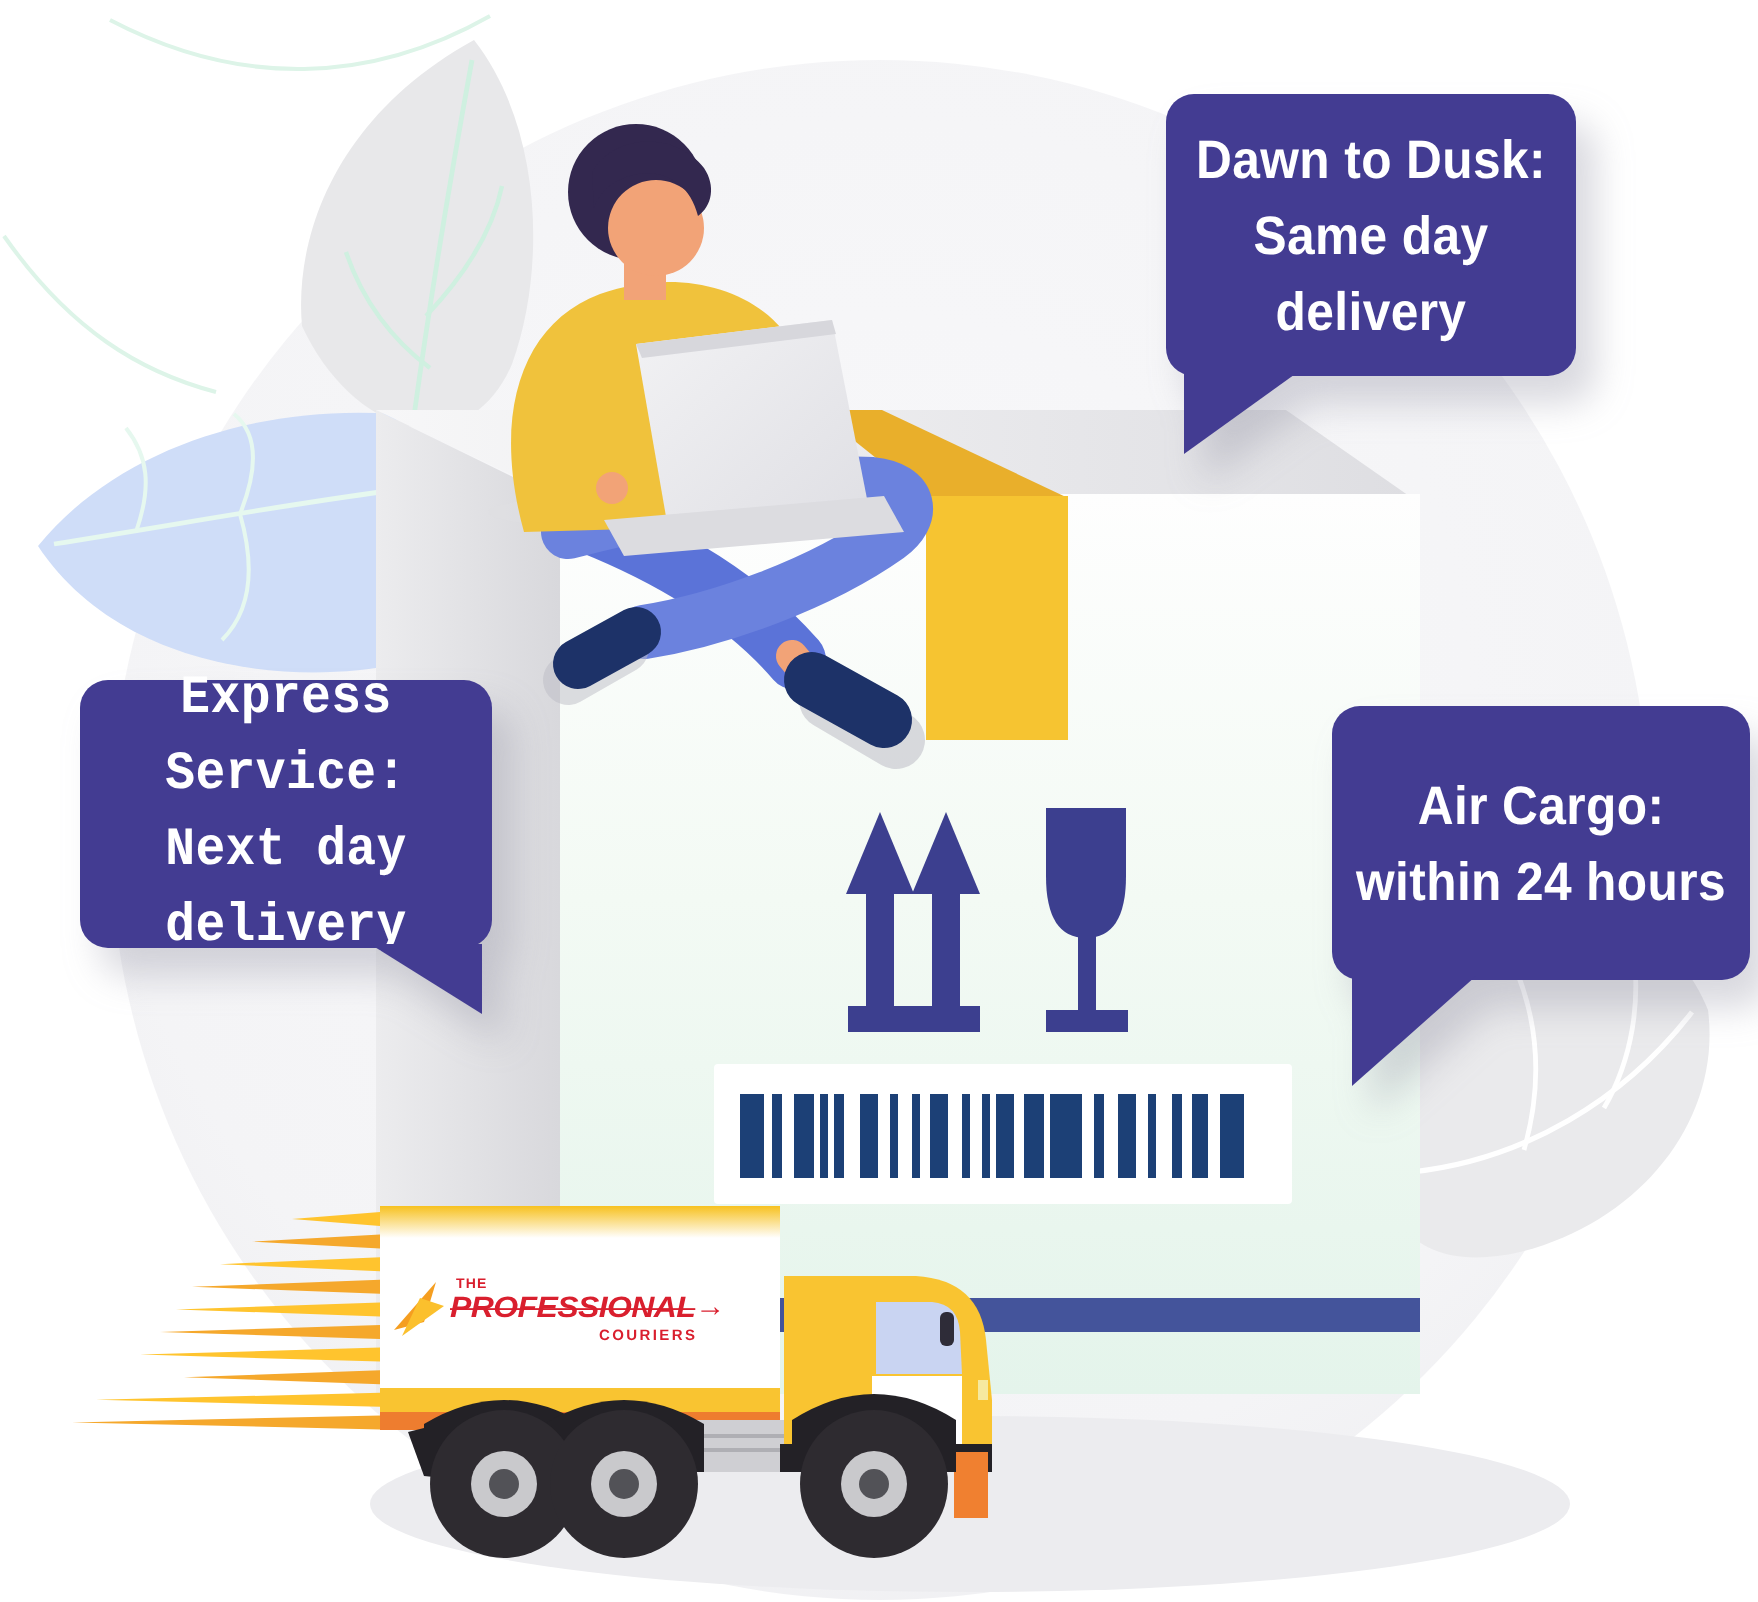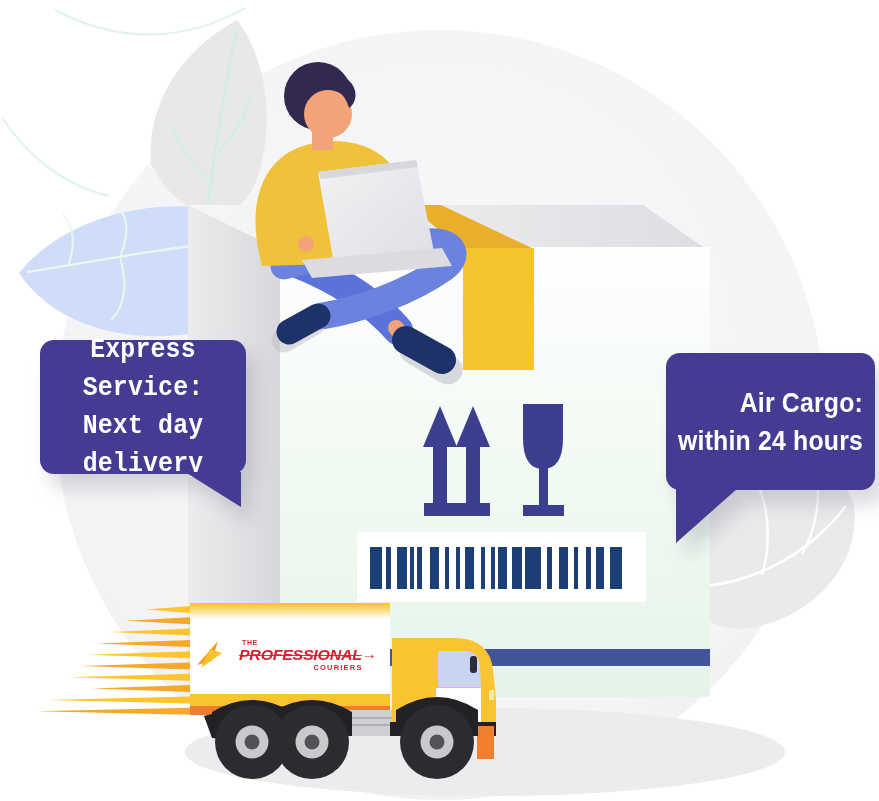--- a/index.html
+++ b/index.html
@@ -15,27 +15,27 @@
     color:#ffffff; display:flex; flex-direction:column; justify-content:center;
     align-items:center; text-align:center;
     filter: drop-shadow(10px 14px 9px rgba(130,130,150,0.30));
   }
   .bubble .txt { transform:scaleX(0.92); font-weight:600; font-size:27px; line-height:38px; letter-spacing:0.2px; }
   .tail { position:absolute; background:#433C92; }
   #bubble-dawn    { left:583px; top:47px;  width:205px; height:141px; }
   #bubble-dawn .tail    { left:9px;  bottom:-39px; width:57px; height:41px; clip-path:polygon(0 0,100% 0,0 100%); }
   #bubble-express { left:40px;  top:340px; width:206px; height:134px;font-family:Liberation Mono, monospace; }
   #bubble-express .tail { right:5px; bottom:-33px; width:56px; height:35px; clip-path:polygon(0 0,100% 0,100% 100%); }
-  #bubble-air     { left:666px; top:353px; width:209px; height:137px;text-align:right; }
+  #bubble-air     { left:666px; top:353px; width:209px; height:137px; }
   #bubble-air .tail     { left:10px; bottom:-53px; width:62px; height:55px; clip-path:polygon(0 0,100% 0,0 100%); }
 
   
   #truck-logo {
     position:absolute; left:196px; top:629px; width:192px; height:52px; z-index:4;
-    display:flex; align-items:center; gap:17px;
+    display:flex; align-items:center; gap:3px;
   }
   .logo-col { display:flex; flex-direction:column; line-height:1; }
   .logo-the { font-size:7px; font-weight:700; color:#D91F2E; letter-spacing:0.6px; margin-left:3px; margin-bottom:1px; }
   .logo-main-row { display:flex; align-items:center; }
   .logo-main { font-size:16px; font-weight:800; font-style:italic; color:#D91F2E; letter-spacing:-0.3px; text-decoration:line-through; transform:scaleY(0.92); }
   .logo-arrow { color:#D91F2E; font-size:15px; font-weight:700; margin-left:0px; transform:translateY(-1px); }
   .logo-sub { font-size:7.5px; font-weight:700; color:#D91F2E; letter-spacing:1.2px; align-self:flex-end; margin-top:1px; margin-right:14px; }
 </style>
 </head>
 <body>
@@ -253,20 +253,27 @@
     <div class="logo-col">
       <span class="logo-the">THE</span>
       <span class="logo-main-row">
         <span class="logo-main">PROFESSIONAL</span>
         <span class="logo-arrow">→</span>
       </span>
       <span class="logo-sub">COURIERS</span>
     </div>
   </div>
 
+  <div class="bubble" id="bubble-dawn">
+    <div class="txt">
+      <div>Dawn to Dusk:</div>
+      <div>Same day delivery</div>
+    </div>
+    <div class="tail"></div>
+  </div>
 
   <div class="bubble" id="bubble-express">
     <div class="txt">
       <div>Express Service:</div>
       <div>Next day delivery</div>
     </div>
     <div class="tail"></div>
   </div>
 
   <div class="bubble" id="bubble-air">

